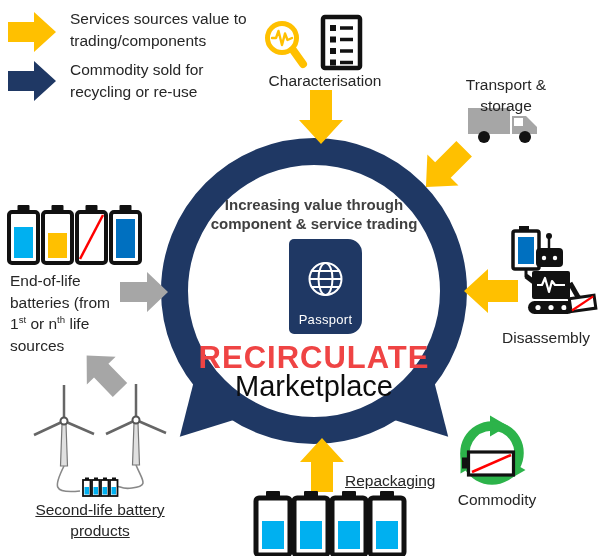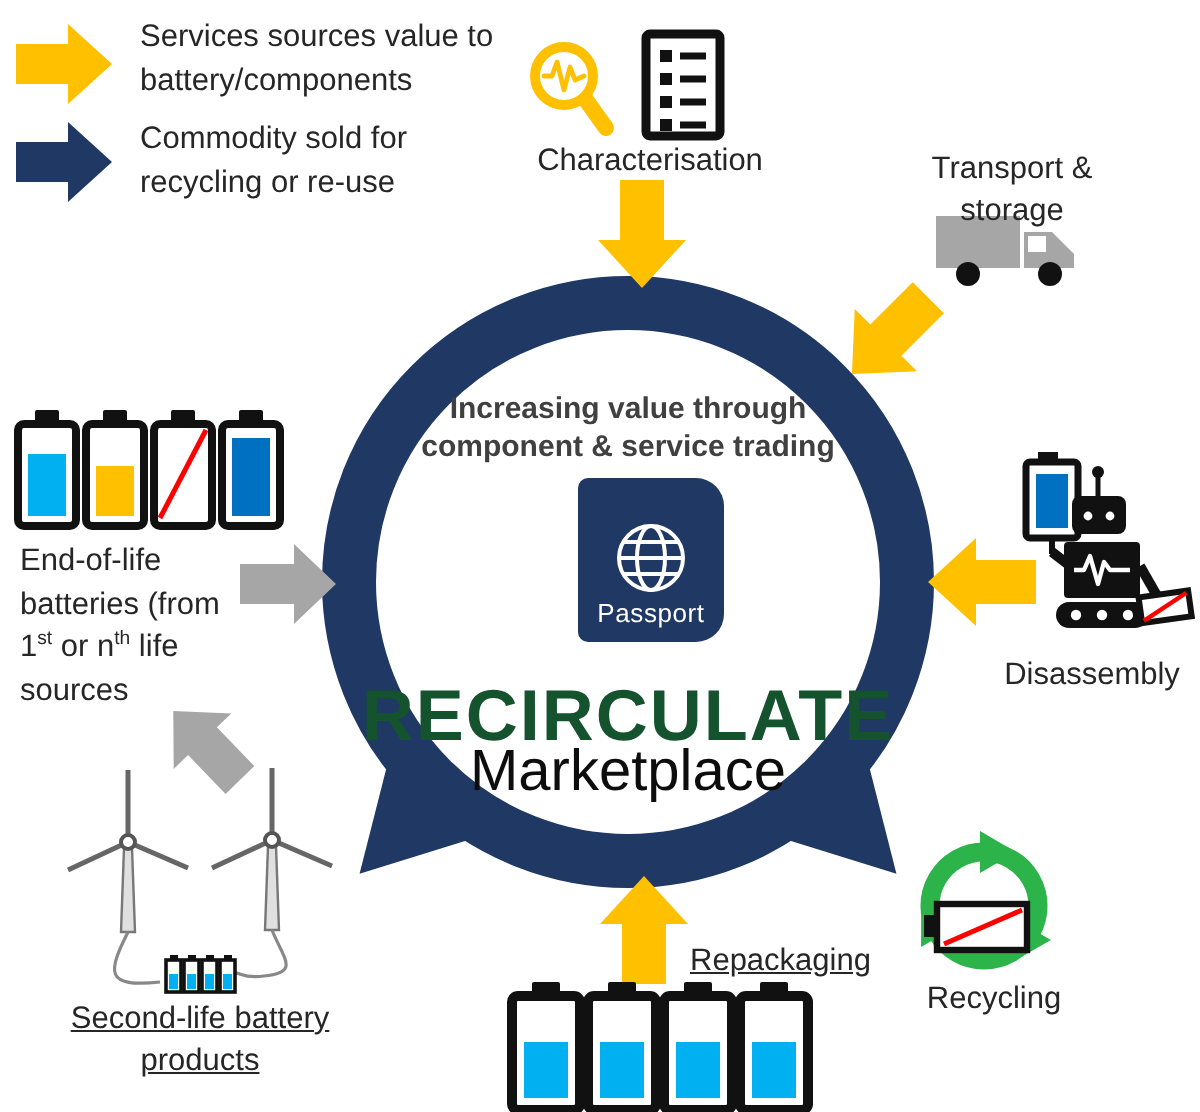--- a/index.html
+++ b/index.html
@@ -8,27 +8,27 @@
     background:#ffffff; font-family:"Liberation Sans", sans-serif;
   }
   .gfx { position:absolute; left:0; top:0; }
   .lbl {
     position:absolute; color:#262626; font-size:15.5px; line-height:21px;
     white-space:nowrap;
   }
   .cx { transform:translateX(-50%); text-align:center; }
   .tagline { color:#404040; font-weight:600; font-size:15px; line-height:19px; }
   .brand {
-    color:#14532d; font-size:36px; font-weight:600; letter-spacing:1px;
+    color:#ef4444; font-size:31px; font-weight:600; letter-spacing:1px;
   }
   .brand-sub { color:#0d0d0d; font-size:29px; font-weight:500; }
   .eol-block { line-height:21.5px; }
   sup.sp { font-size:62%; vertical-align:super; line-height:0; }
   .passport {
-    position:absolute; left:289px; top:239px; width:73px; height:82px;
+    position:absolute; left:289px; top:239px; width:73px; height:95px;
     background:#1F3864; border-radius:5px 14px 14px 5px;
   }
   .passport-label {
     position:absolute; left:0; right:0; bottom:7px; text-align:center;
     color:#ffffff; font-size:13px; letter-spacing:0.3px;
   }
   .lh22 { line-height:22px; }
 </style>
 </head>
 <body>
@@ -204,37 +204,37 @@
       <rect x="332" y="498" width="34" height="57" rx="3" fill="#ffffff" stroke="#111111" stroke-width="5"></rect>
       <rect x="338" y="521" width="22" height="28" fill="#00B0F0"></rect>
       <rect x="380" y="491" width="14" height="7" rx="1" fill="#111111"></rect>
       <rect x="370" y="498" width="34" height="57" rx="3" fill="#ffffff" stroke="#111111" stroke-width="5"></rect>
       <rect x="376" y="521" width="22" height="28" fill="#00B0F0"></rect>
     </g>
   </svg>
 
   <div class="lbl lh22" style="left:70px; top:8px;">
     <div>Services sources value to</div>
-    <div>battery/components</div>
+    <div>trading/components</div>
   </div>
   <div class="lbl lh22" style="left:70px; top:59px;">
     <div>Commodity sold for</div>
     <div>recycling or re-use</div>
   </div>
 
   <div class="lbl cx" style="left:325px; top:70px;">Characterisation</div>
 
   <div class="lbl cx" style="left:506px; top:61px;margin-top:13px;">
     <div>Transport &amp;</div>
     <div>storage</div>
   </div>
 
   <div class="lbl cx" style="left:546px; top:327px;">Disassembly</div>
 
-  <div class="lbl cx" style="left:497px; top:489px;">Recycling</div>
+  <div class="lbl cx" style="left:497px; top:489px;">Commodity</div>
 
   <div class="lbl" style="left:345px; top:470px;text-decoration:underline;">Repackaging</div>
 
   <div class="lbl eol-block" style="left:10px; top:270px;">
     <div>End-of-life</div>
     <div>batteries (from</div>
     <div><span>1</span><sup class="sp">st</sup><span> or n</span><sup class="sp">th</sup><span> life</span></div>
     <div>sources</div>
   </div>
 

